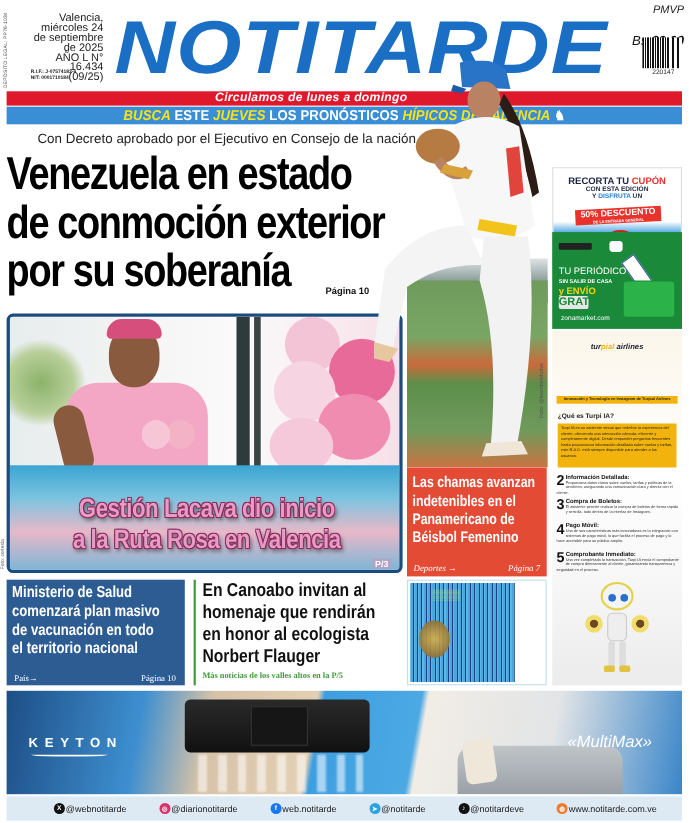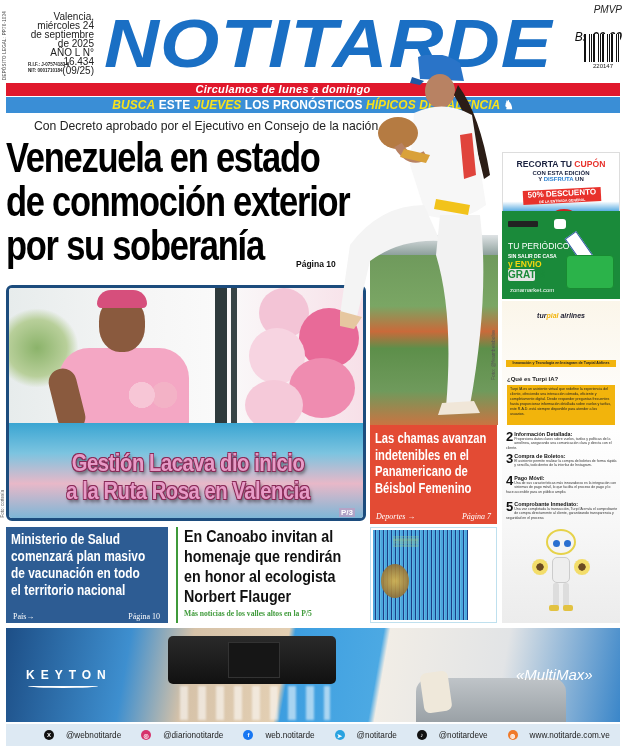--- a/index.html
+++ b/index.html
@@ -126,21 +126,21 @@
   .banner .swoosh { position: absolute; left: 22px; top: 56px; width: 70px; height: 4px; border-bottom: 2px solid #fff; border-radius: 0 0 50% 50%; }
   .banner .ac-unit { position: absolute; left: 162px; top: 8px; width: 168px; height: 48px; background: linear-gradient(180deg, #2a2a2a, #111); border-radius: 5px; }
   .banner .ac-screen { position: absolute; left: 222px; top: 14px; width: 52px; height: 36px; background: #161616; border: 1px solid #333; }
   .banner .airflow { position: absolute; left: 174px; top: 58px; width: 150px; height: 34px; background: repeating-linear-gradient(90deg, rgba(255,255,255,0.55) 0 8px, rgba(255,255,255,0) 8px 18px); filter: blur(1px); }
   .banner .sofa { position: absolute; left: 410px; top: 50px; width: 150px; height: 44px; background: linear-gradient(180deg, #bfc4c8, #9aa1a6); border-radius: 14px 14px 0 0; }
   .banner .pillow { position: absolute; left: 416px; top: 44px; width: 28px; height: 40px; background: #efe8da; border-radius: 6px; transform: rotate(-8deg); }
   .banner .multimax { position: absolute; left: 496px; top: 38px; font-size: 15px; font-weight: normal; font-style: italic; color: #fff; margin-left: 14px; }
 
   
   .social { left: 6px; top: 724px; width: 614px; height: 22px; background: #dde9f3; display: flex; align-items: center; justify-content: space-around; padding: 0 18px; }
-  .social .item { display: flex; align-items: center; gap: 12px; font-size: 8.2px; color: #222; margin-left: 20px; }
+  .social .item { display: flex; align-items: center; gap: 1px; font-size: 8.2px; color: #222; margin-left: 20px; }
   .social .ic { width: 10px; height: 10px; border-radius: 50%; display: inline-flex; align-items: center; justify-content: center; font-size: 6px; color: #fff; font-weight: bold; }
 </style>
 </head>
 <body>
 
 <div class="abs legal-vertical">DEPÓSITO LEGAL: PP76-1034</div>
 <div class="abs dateline">
   <div>Valencia,</div>
   <div>miércoles 24</div>
   <div>de septiembre de 2025</div>

